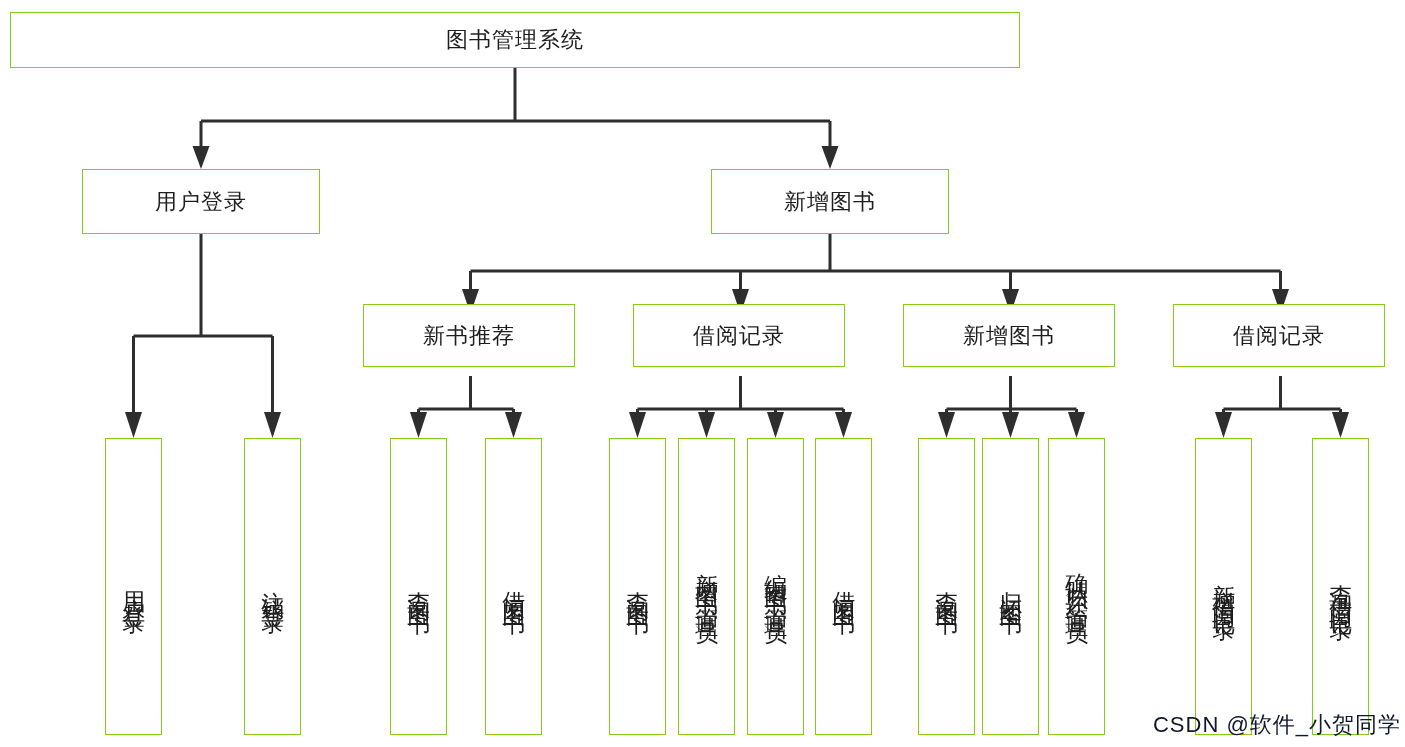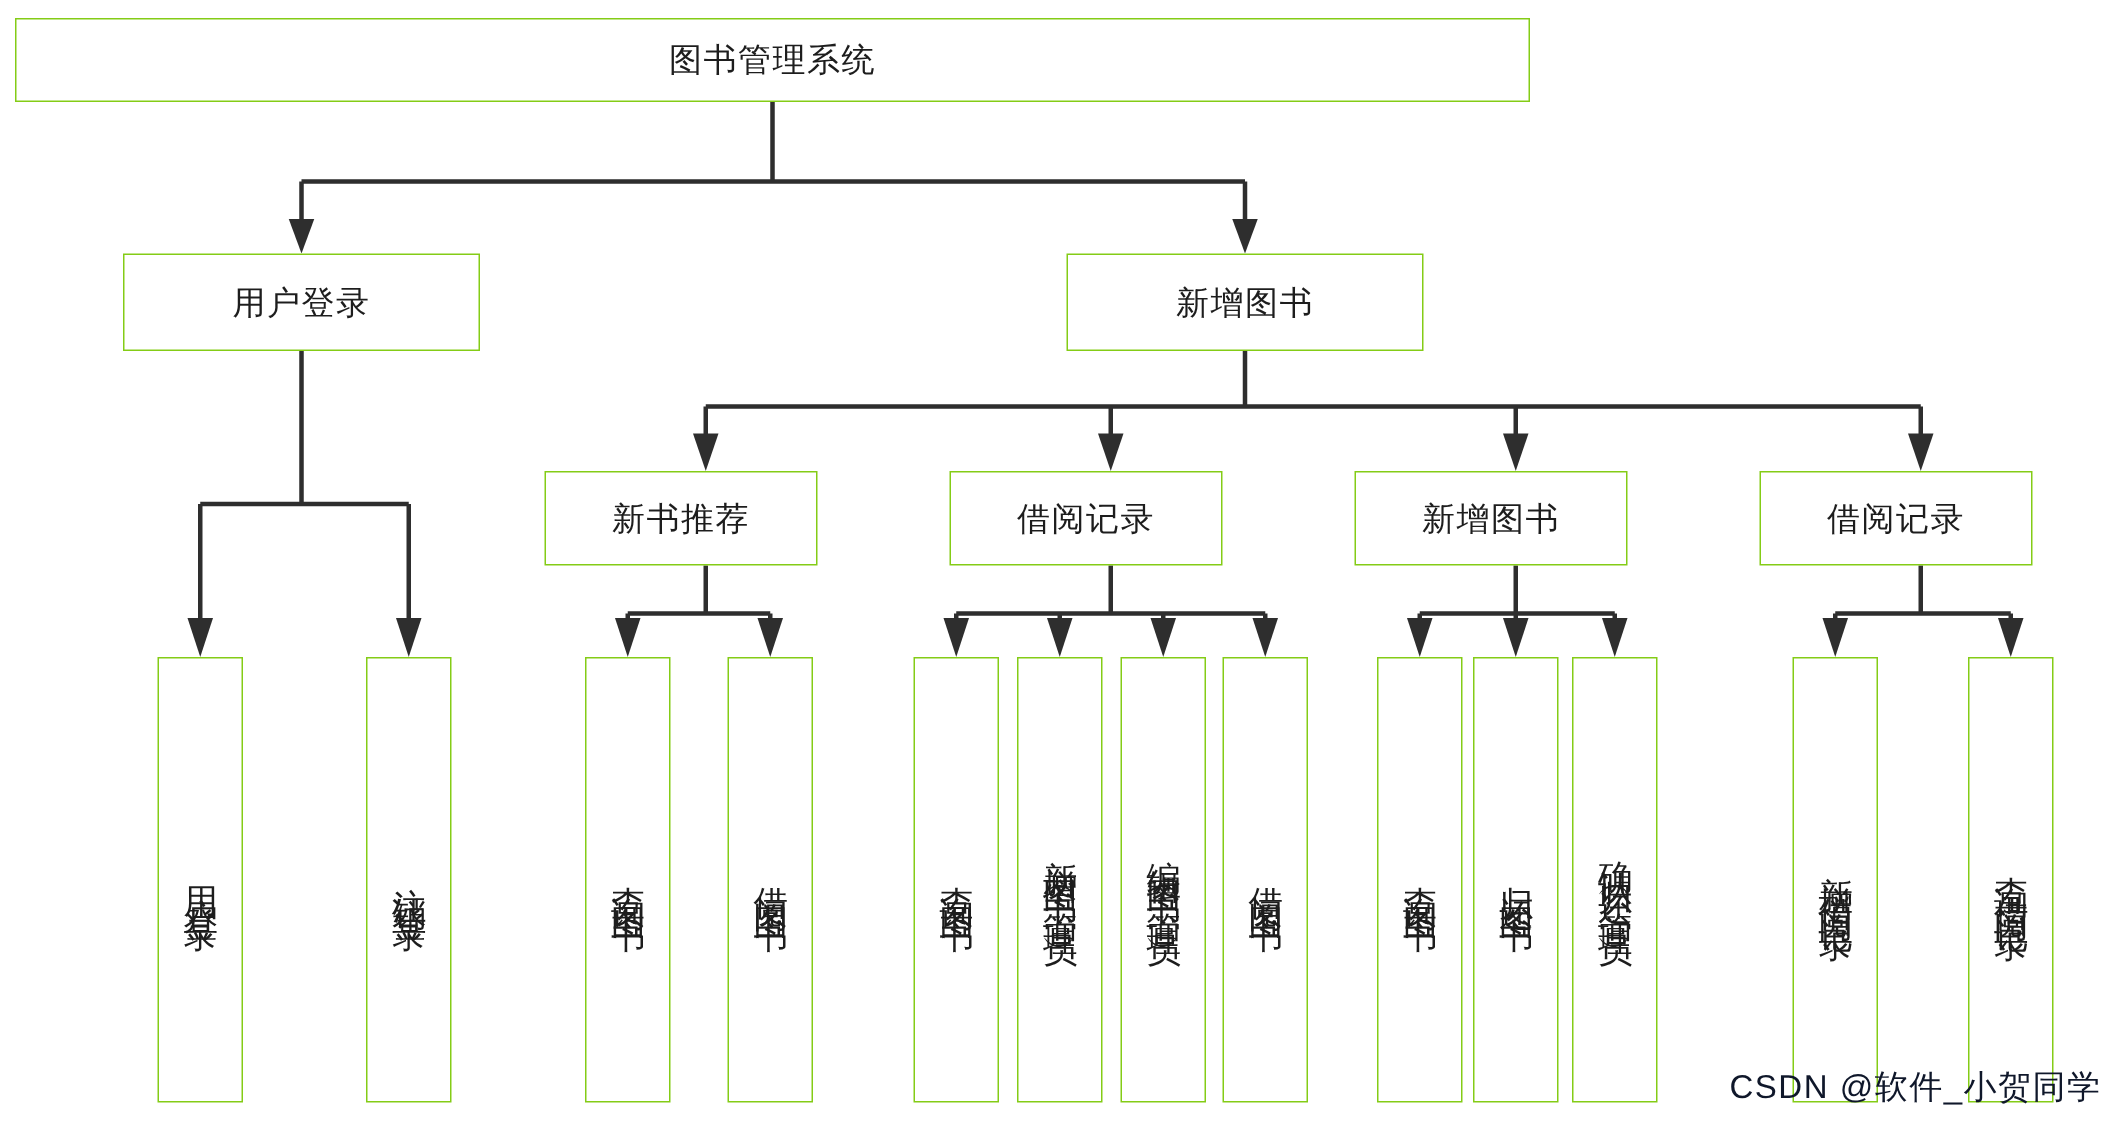--- a/index.html
+++ b/index.html
@@ -35,21 +35,21 @@
     text-orientation: mixed;
     font-size: 23px;
     letter-spacing: 7px;
     line-height: 1.2;
     color: #1d1d1d;
   }
   
   .n-root  { left: 10px;  top: 12px;  width: 1010px; height: 56px; }
   .n-login { left: 82px;  top: 169px; width: 238px;  height: 65px; }
   .n-mgmt  { left: 711px; top: 169px; width: 238px;  height: 65px; }
-  .n-l3    { top: 314px;  width: 182px; height: 63px; }
+  .n-l3    { top: 304px;  width: 212px; height: 63px; }
   .n-new   { left: 363px; }
   .n-bor   { left: 633px; }
   .n-cur   { left: 903px; }
   .n-rec   { left: 1173px; text-align: right; }
   .leaf    { top: 438px;  width: 57px; height: 297px; }
   .lf-1a { left: 105px; }  .lf-1b { left: 244px; }
   .lf-2a { left: 390px; }  .lf-2b { left: 485px; }
   .lf-3a { left: 609px; }  .lf-3b { left: 678px; }
   .lf-3c { left: 747px; }  .lf-3d { left: 815px; }
   .lf-4a { left: 918px; }  .lf-4b { left: 982px; }

